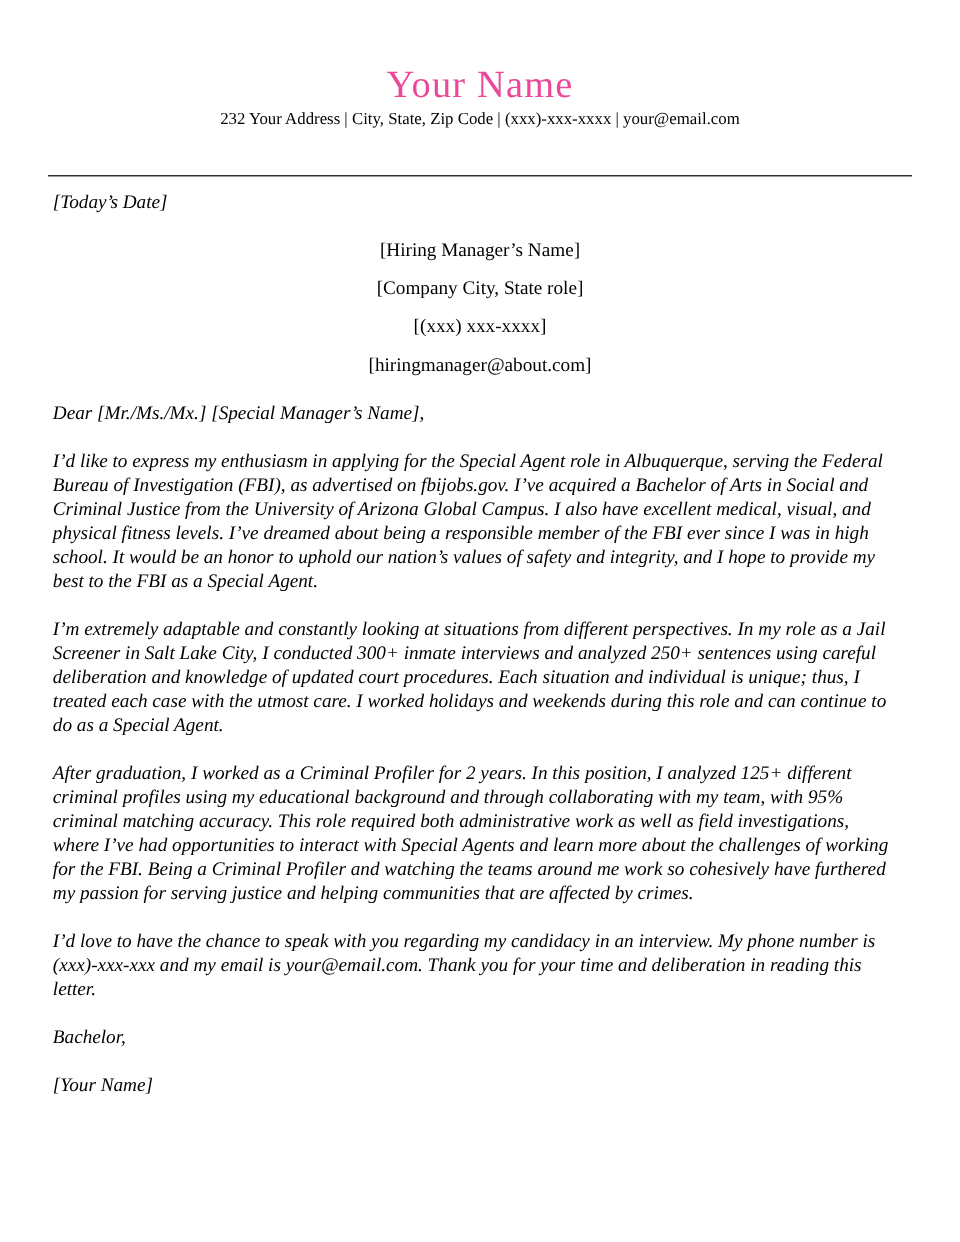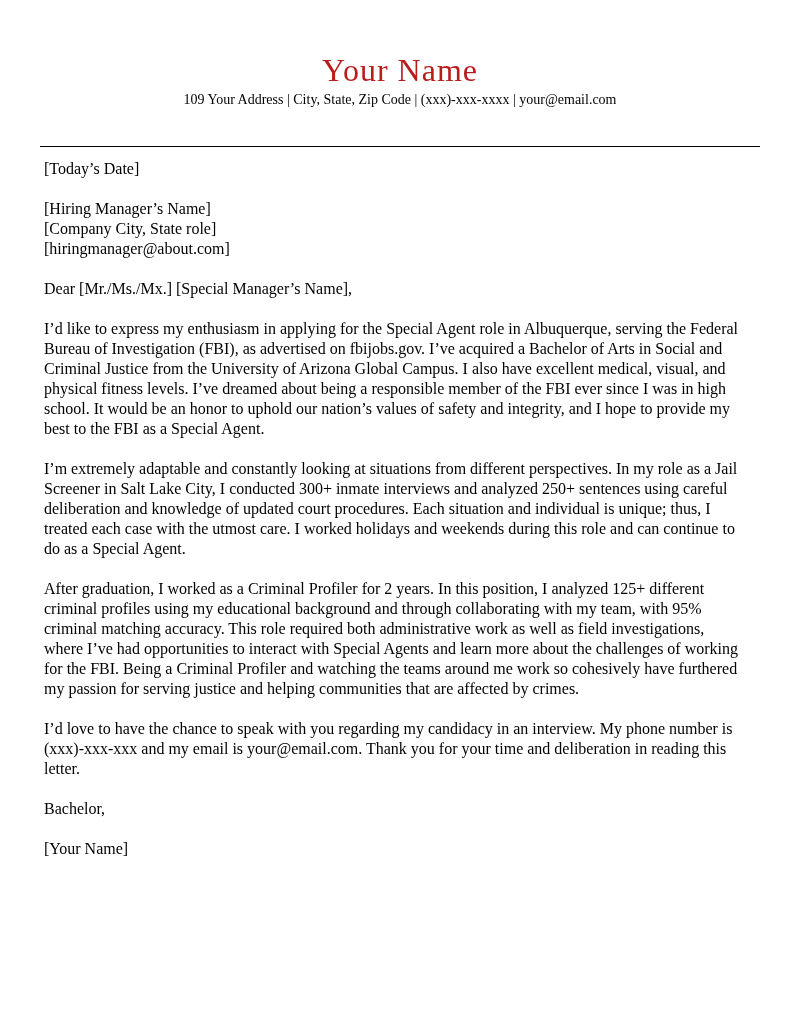--- a/index.html
+++ b/index.html
@@ -39,50 +39,53 @@
     margin: 37px -4px 0 -4px;
     height: 0;
   }
   .letter {
     margin-top: 12px;
     font-size: 16px;
     line-height: 20px;
   }
   .letter p {
     margin: 0 14px 20px 0;
+    font-style: italic;
   }
   .recipient-block {
     margin: 0 0 20px 0;
   }
   .recipient-block div {
-    margin: 0;
+    margin: 12px;
+    text-align: center;
   }
   .signature {
     margin-bottom: 0;
   }
 </style>
 </head>
 <body>
 
 <div class="page">
 
   <header>
-    <h1 class="title" style="color: #b91c1c;">Your Name</h1>
-    <p class="contact-line">109 Your Address | City, State, Zip Code | (xxx)-xxx-xxxx | your@email.com</p>
+    <h1 class="title" style="color: #ec4899;">Your Name</h1>
+    <p class="contact-line">232 Your Address | City, State, Zip Code | (xxx)-xxx-xxxx | your@email.com</p>
   </header>
 
   <hr class="divider">
 
   <main class="letter">
 
     <p>[Today’s Date]</p>
 
     <div class="recipient-block">
       <div>[Hiring Manager’s Name]</div>
       <div>[Company City, State role]</div>
+      <div>[(xxx) xxx-xxxx]</div>
       <div>[hiringmanager@about.com]</div>
     </div>
 
     <p>Dear [Mr./Ms./Mx.] [Special Manager’s Name],</p>
 
     <p>I’d like to express my enthusiasm in applying for the Special Agent role in Albuquerque, serving the Federal Bureau of Investigation (FBI), as advertised on fbijobs.gov. I’ve acquired a Bachelor of Arts in Social and Criminal Justice from the University of Arizona Global Campus. I also have excellent medical, visual, and physical fitness levels. I’ve dreamed about being a responsible member of the FBI ever since I was in high school. It would be an honor to uphold our nation’s values of safety and integrity, and I hope to provide my best to the FBI as a Special Agent.</p>
 
     <p>I’m extremely adaptable and constantly looking at situations from different perspectives. In my role as a Jail Screener in Salt Lake City, I conducted 300+ inmate interviews and analyzed 250+ sentences using careful deliberation and knowledge of updated court procedures. Each situation and individual is unique; thus, I treated each case with the utmost care. I worked holidays and weekends during this role and can continue to do as a Special Agent.</p>
 
     <p>After graduation, I worked as a Criminal Profiler for 2 years. In this position, I analyzed 125+ different criminal profiles using my educational background and through collaborating with my team, with 95% criminal matching accuracy. This role required both administrative work as well as field investigations, where I’ve had opportunities to interact with Special Agents and learn more about the challenges of working for the FBI. Being a Criminal Profiler and watching the teams around me work so cohesively have furthered my passion for serving justice and helping communities that are affected by crimes.</p>

